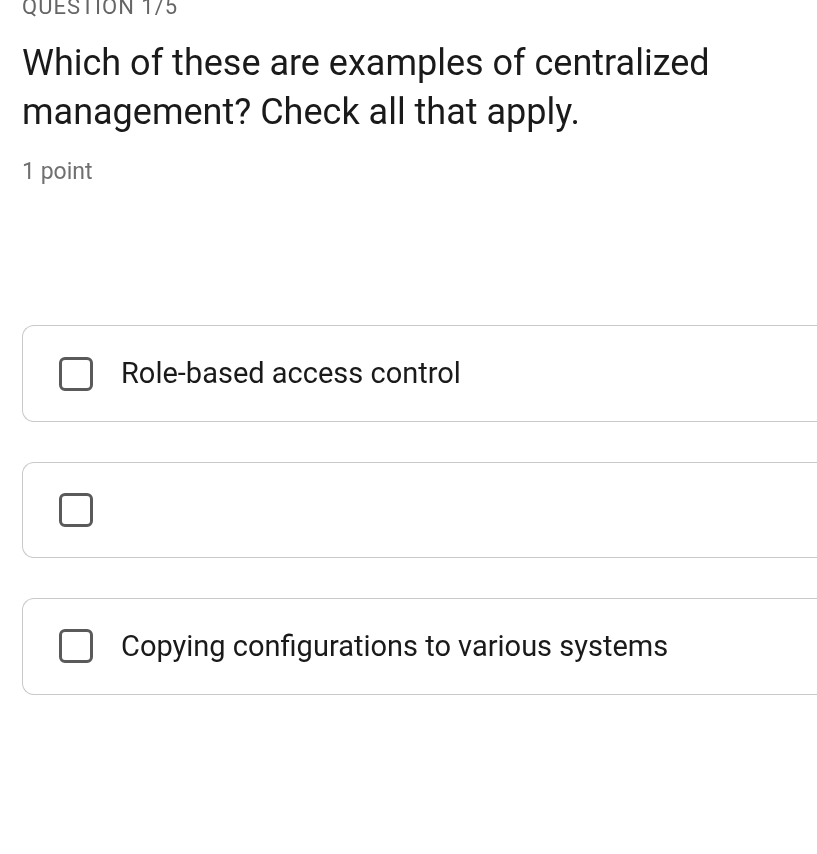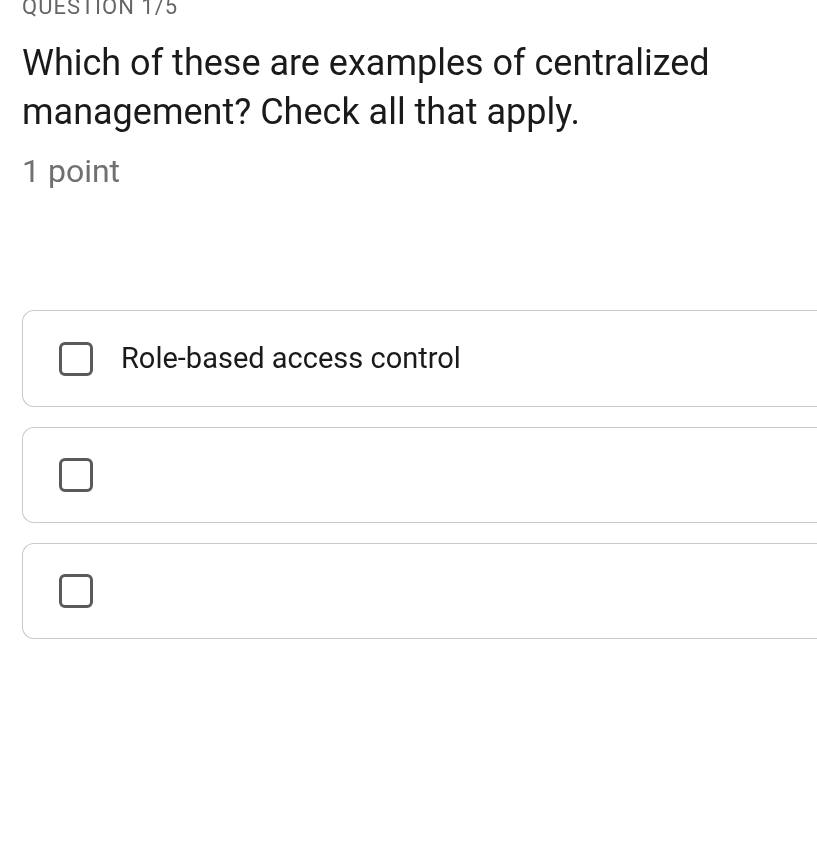--- a/index.html
+++ b/index.html
@@ -19,43 +19,44 @@
       font-size: 22px;
       letter-spacing: 1px;
       color: #666666;
       margin-top: -6px;
       margin-bottom: 20px;
     }
     .question-text {
       font-size: 36px;
       line-height: 1.35;
       color: #1a1a1a;
-      margin-bottom: 16px;
+      margin-bottom: 22px;
       padding-right: 20px;
     }
     .points {
-      font-size: 32px;
+      font-size: 23px;
       color: #707070;
       margin-bottom: 120px;
     }
     .options-list {
       display: flex;
       flex-direction: column;
       gap: 20px;
     }
     .option-item {
       border: 1px solid #c9c9c9;
       border-right: none;
       border-top-left-radius: 12px;
       border-bottom-left-radius: 12px;
       padding: 30px 20px 30px 36px;
       display: flex;
       align-items: center;
       gap: 28px;
       cursor: pointer;
+      margin-top: 20px;
     }
     .checkbox {
       width: 34px;
       height: 34px;
       border: 3px solid #5a5a5a;
       border-radius: 6px;
       background: #ffffff;
       flex-shrink: 0;
       cursor: pointer;
     }
@@ -85,16 +86,17 @@
     <span class="checkbox" role="checkbox" aria-checked="false"></span>
     <span class="option-label">Role-based access control</span>
   </label>
 
   <label class="option-item">
     <span class="checkbox" role="checkbox" aria-checked="false"></span>
   </label>
 
   <label class="option-item">
     <span class="checkbox" role="checkbox" aria-checked="false"></span>
+    <span class="option-label">Copying configurations to various systems</span>
   </label>
 
 
 </div>
 
 </body></html>

